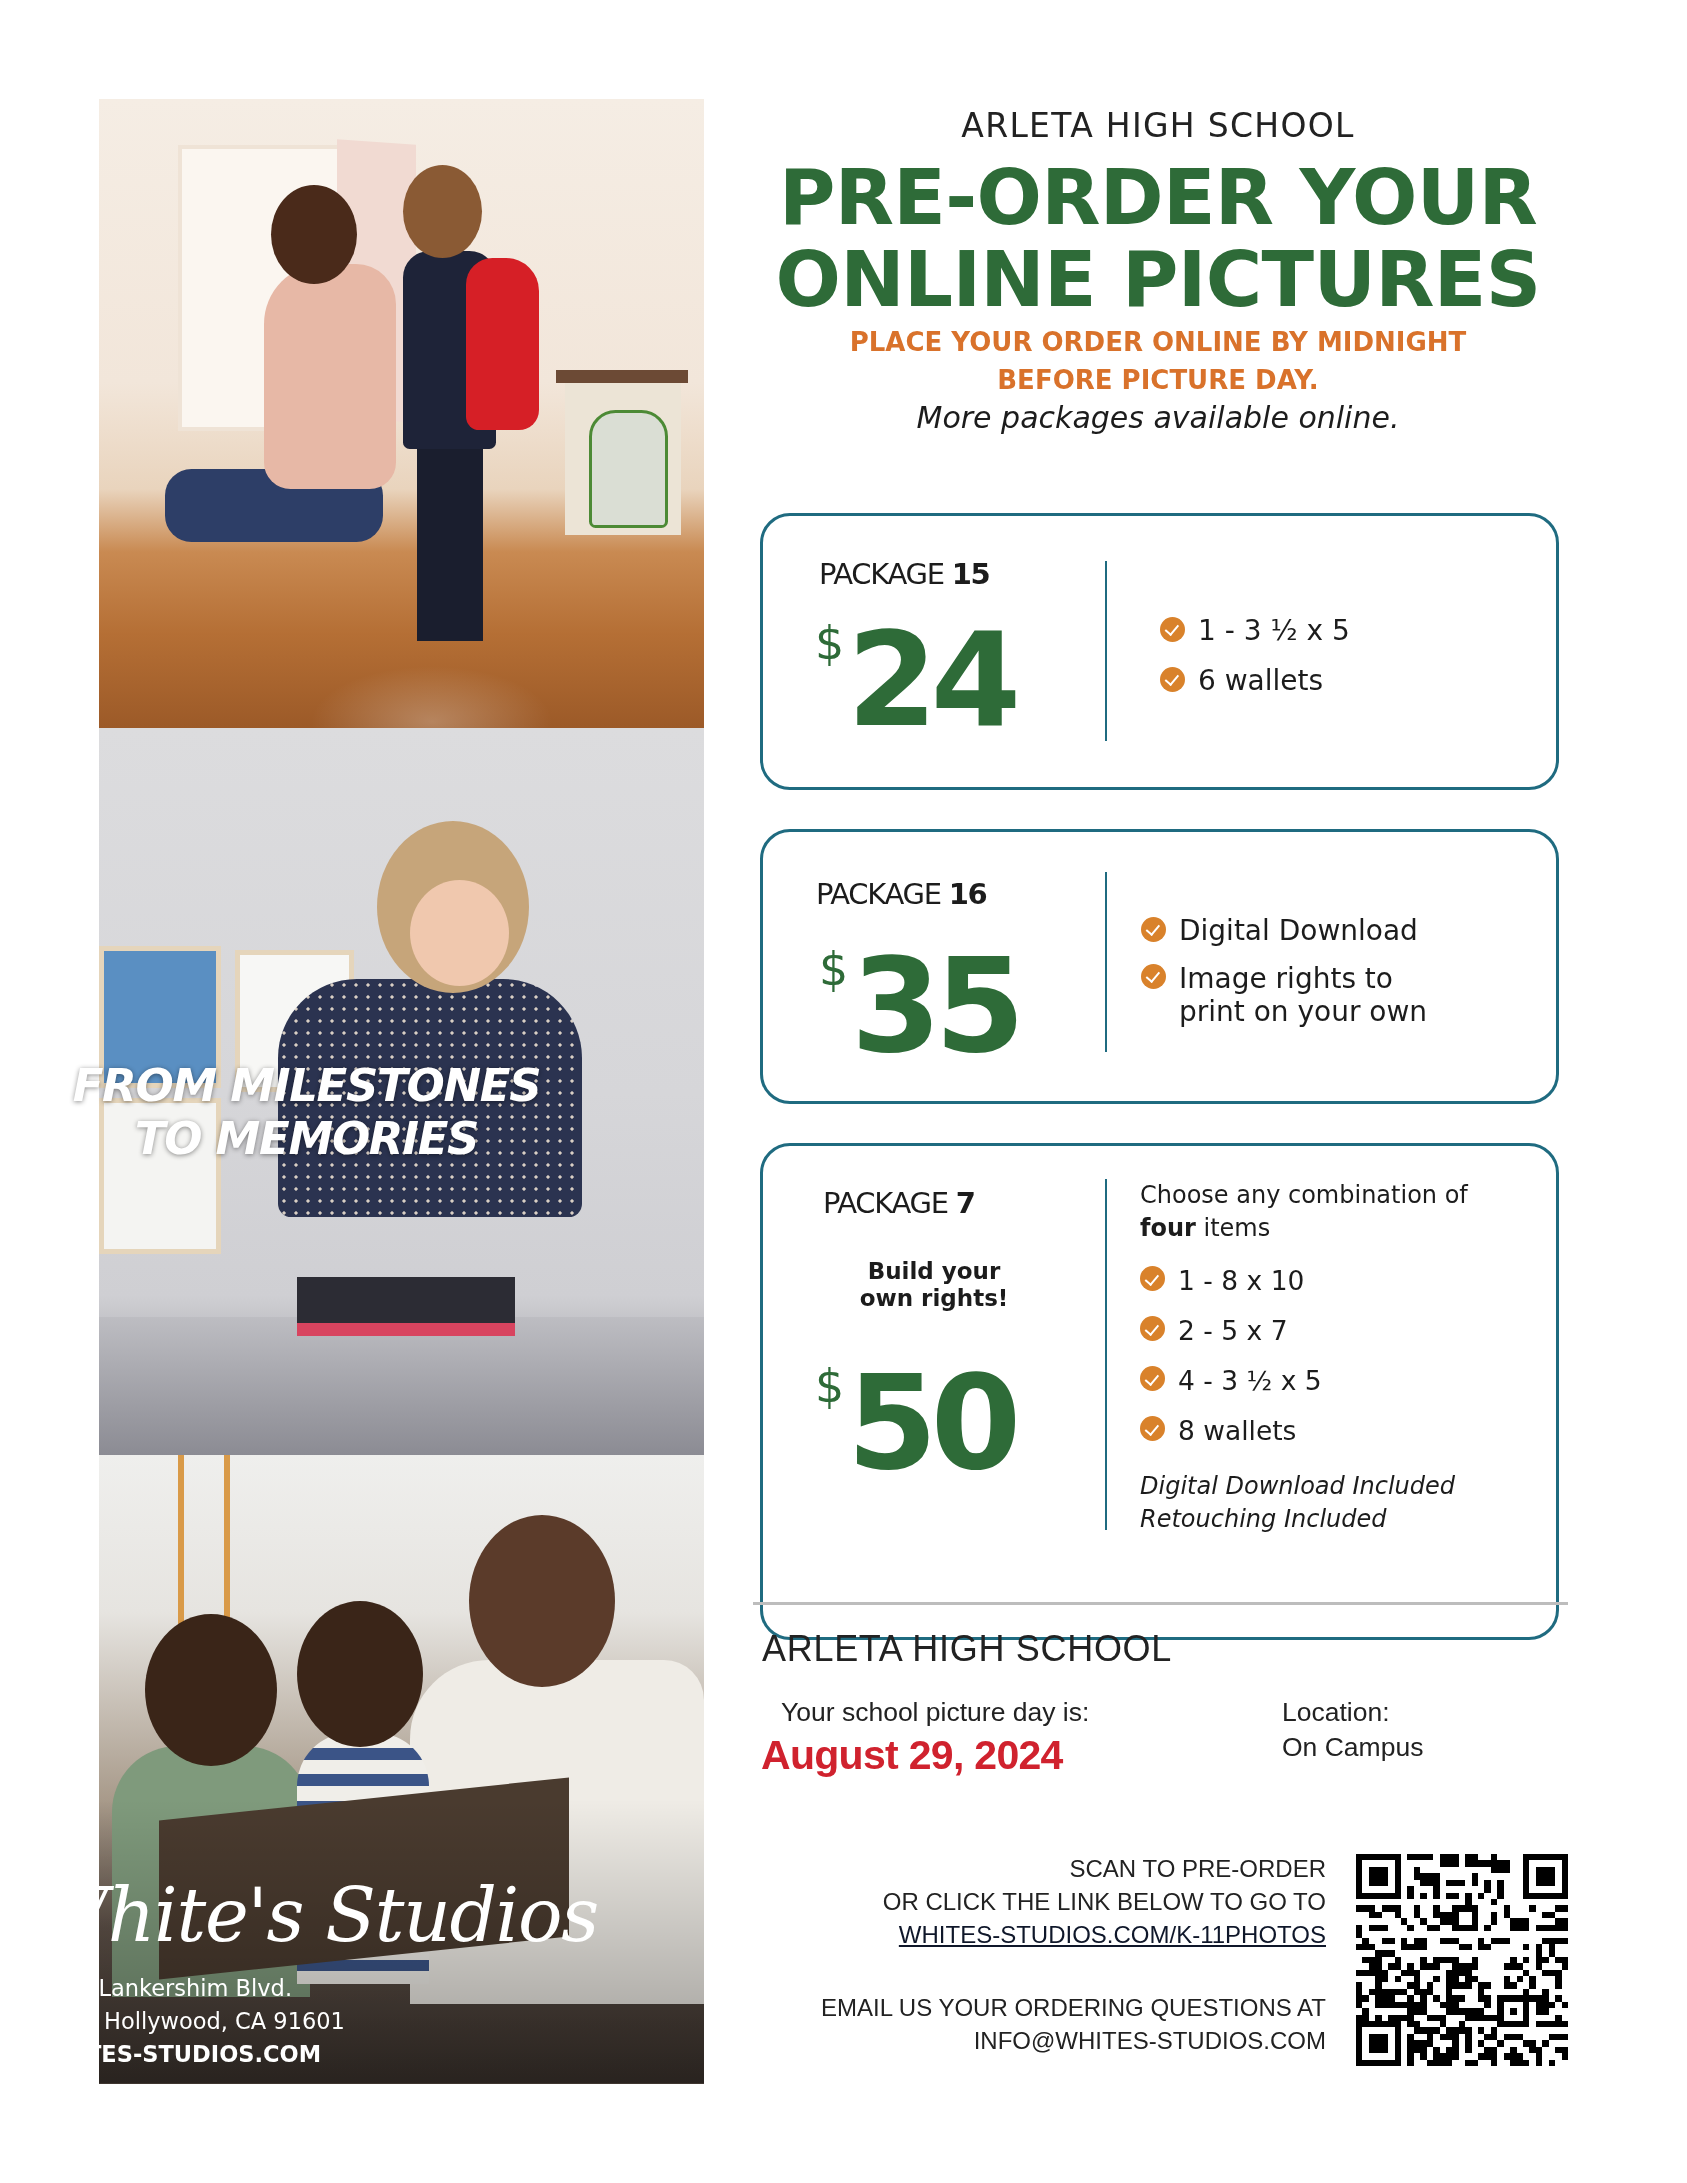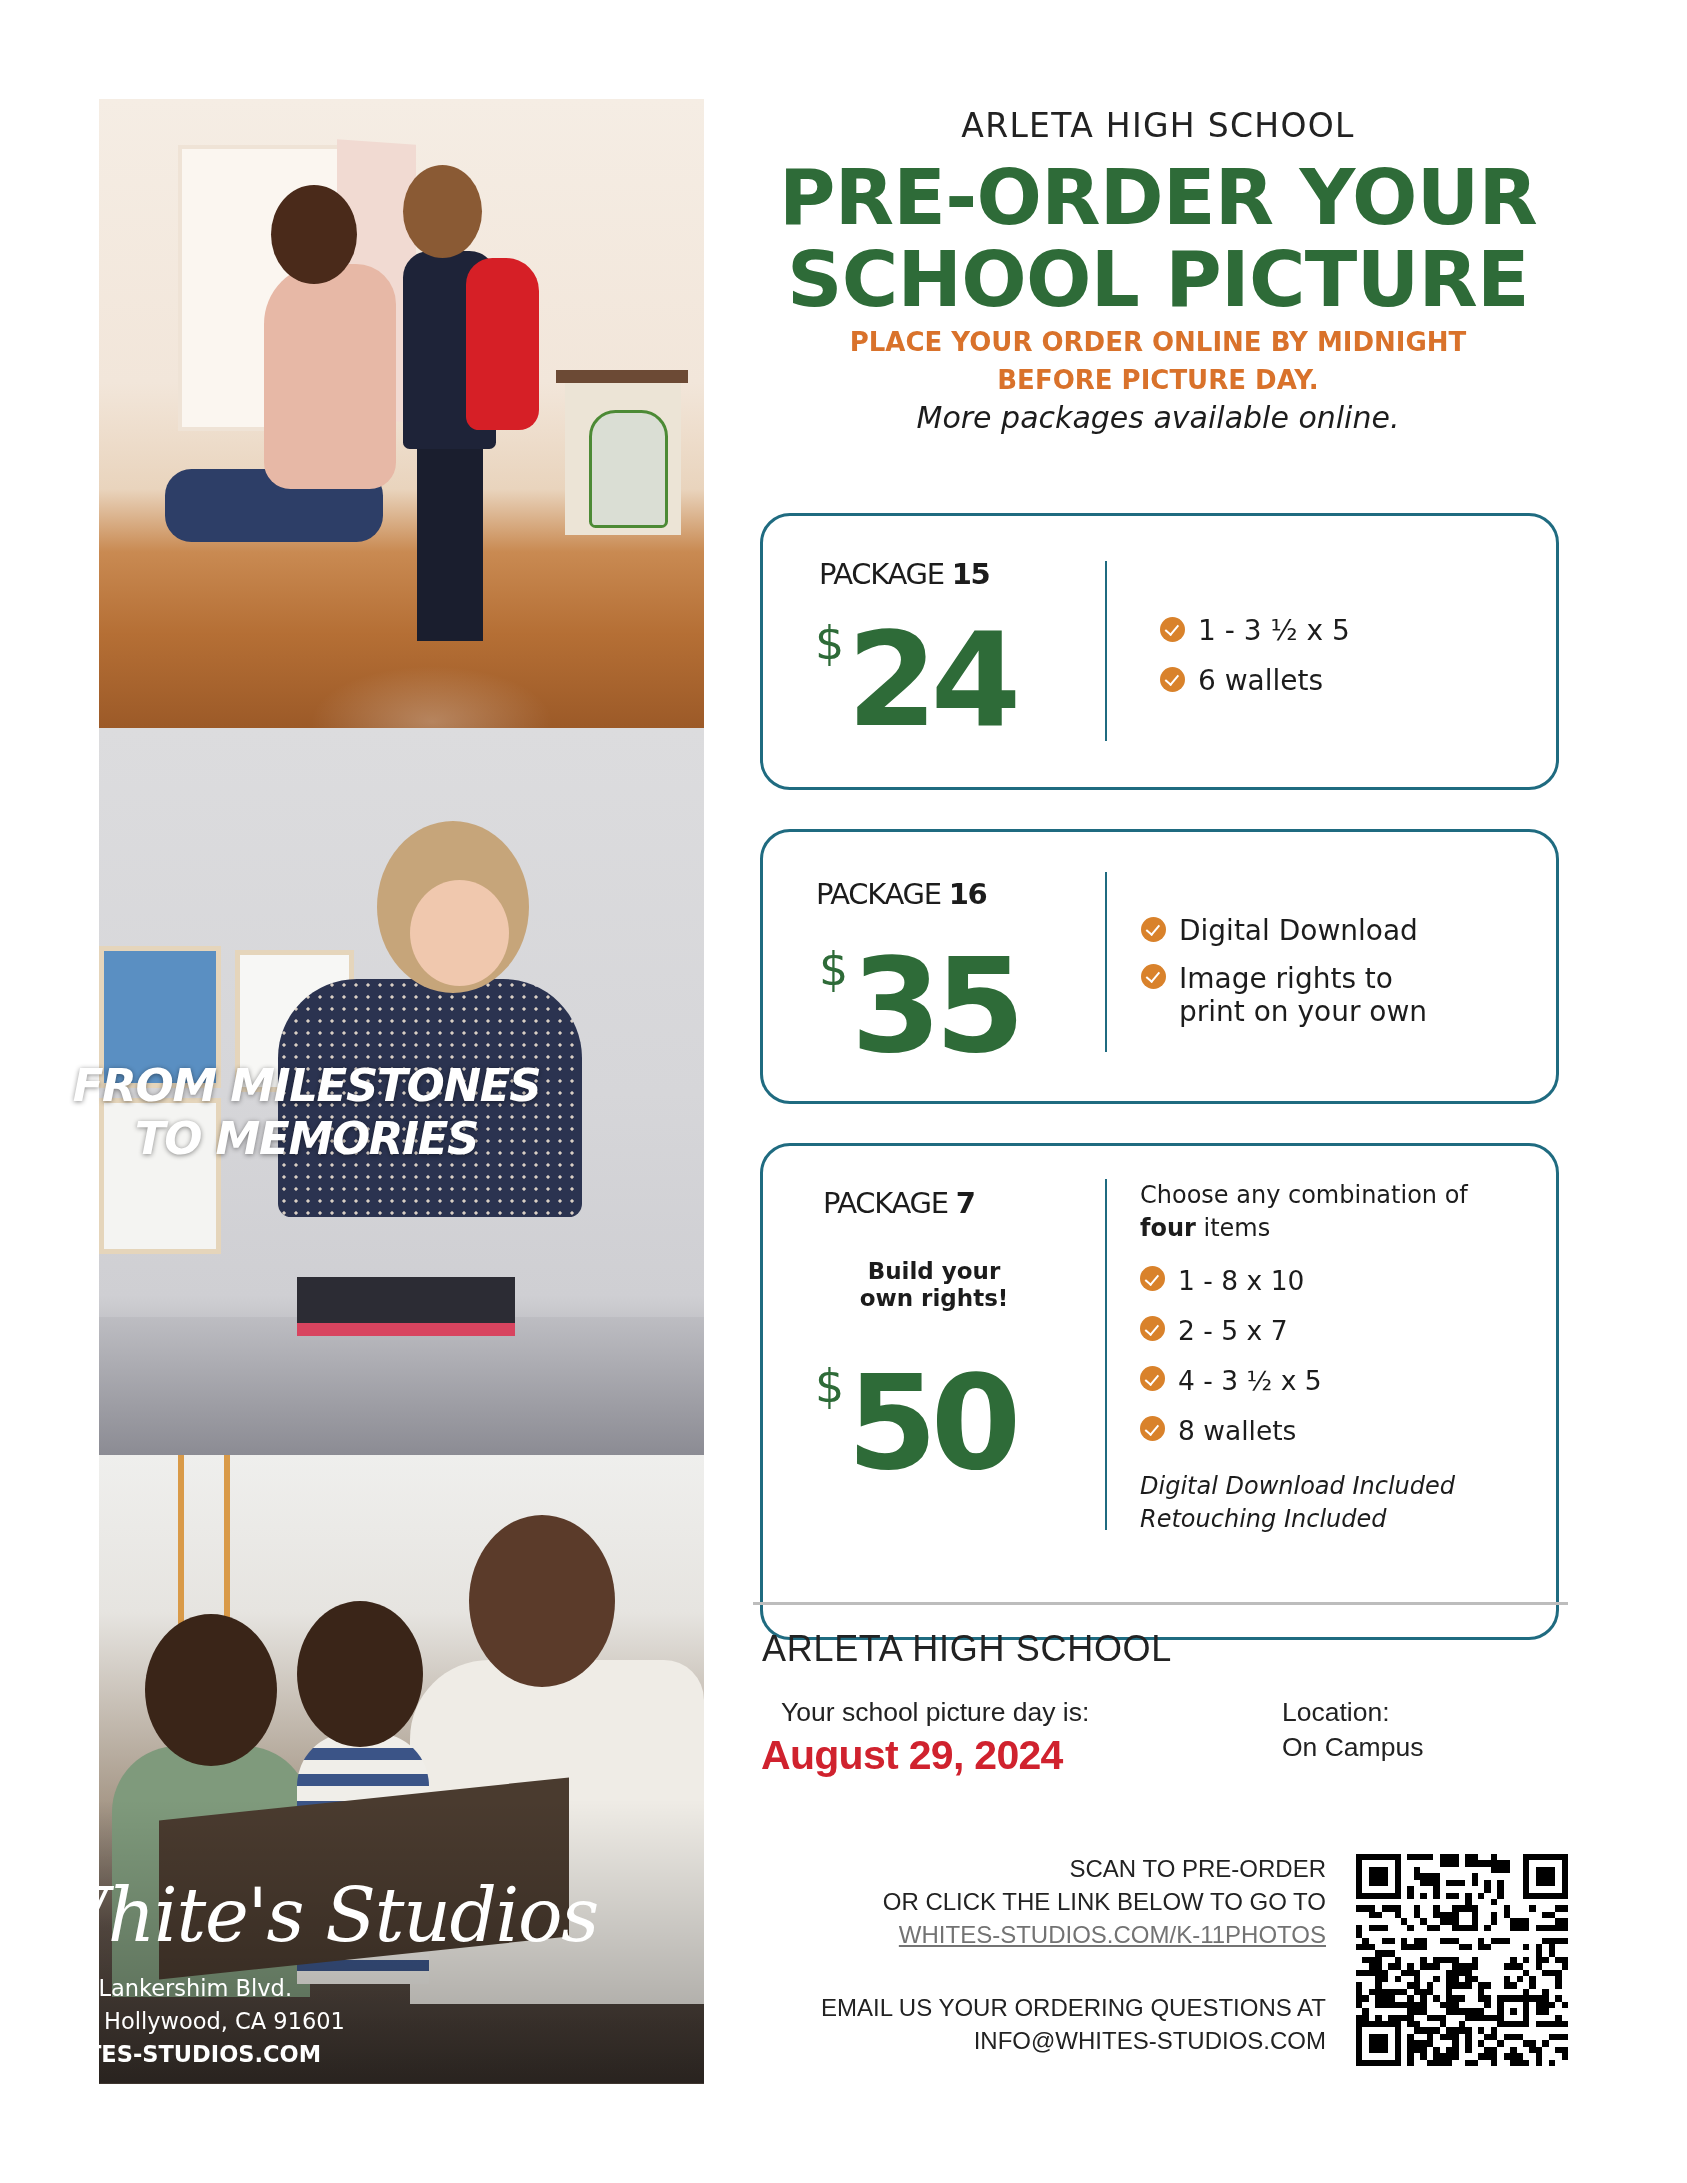--- a/index.html
+++ b/index.html
@@ -114,21 +114,21 @@
 
     
     .sep { position: absolute; left: 753px; top: 1602px; width: 815px; height: 3.3px; background: #bdbdbd; }
     .school-bottom { position: absolute; left: 762px; top: 1628px; font-family: "Liberation Sans", sans-serif; font-size: 36px; letter-spacing: 0.7px; color: #222; }
     .pday-label { position: absolute; left: 762px; top: 1697px; font-family: "Liberation Sans", sans-serif; font-size: 26.5px; color: #222; margin-left: 19px; }
     .pday-date { position: absolute; left: 761px; top: 1732px; font-family: "Liberation Sans", sans-serif; font-weight: bold; font-size: 41px; color: #d0222e; letter-spacing: -0.7px; }
     .loc-label { position: absolute; left: 1282px; top: 1697px; font-family: "Liberation Sans", sans-serif; font-size: 26.5px; color: #222; }
     .loc-value { position: absolute; left: 1282px; top: 1732px; font-family: "Liberation Sans", sans-serif; font-size: 26.5px; color: #222; }
 
     .scan { position: absolute; right: 361px; top: 1852px; text-align: right; font-family: "Liberation Sans", sans-serif; font-size: 24px; line-height: 33px; color: #222; }
-    .scan a { color: #737373; text-decoration: underline; }
+    .scan a { color: #0f172a; text-decoration: underline; }
     .email { position: absolute; right: 361px; top: 1991px; text-align: right; font-family: "Liberation Sans", sans-serif; font-size: 24px; line-height: 33px; color: #222; }
 
     .qr { position: absolute; left: 1356px; top: 1854px; width: 212px; height: 212px; }
   </style>
 </head>
 <body>
 
 <div class="photo-col">
   <div class="photo photo-1">
     <div class="p1-door"></div>
@@ -177,21 +177,21 @@
 <div class="brand">White's Studios</div>
 <div class="address">
   <div>4924 Lankershim Blvd.</div>
   <div>North Hollywood, CA 91601</div>
   <div class="web">WHITES-STUDIOS.COM</div>
 </div>
 
 <div class="school-top">ARLETA HIGH SCHOOL</div>
 <div class="headline">
   <div>PRE-ORDER YOUR</div>
-  <div>SCHOOL PICTURE</div>
+  <div>ONLINE PICTURES</div>
 </div>
 <div class="deadline">
   <div>PLACE YOUR ORDER ONLINE BY MIDNIGHT</div>
   <div>BEFORE PICTURE DAY.</div>
 </div>
 <div class="more">More packages available online.</div>
 
 <div class="card card-1">
   <div class="pkg-label">
     <span>PACKAGE</span>

